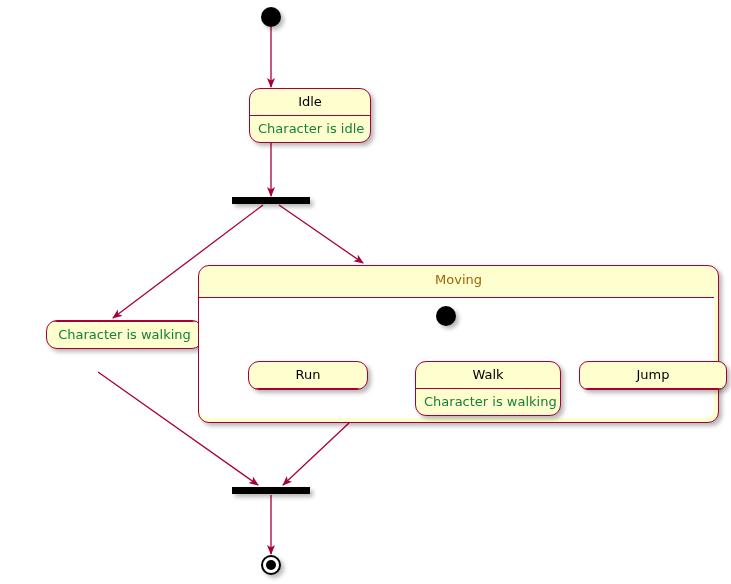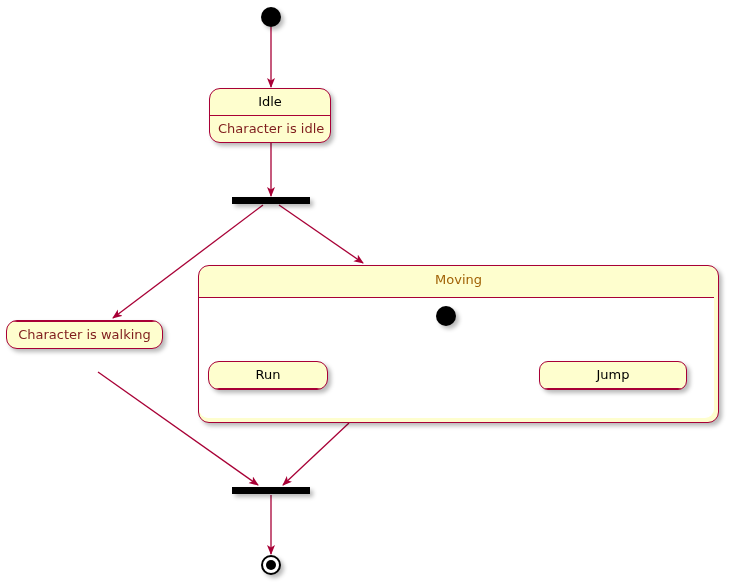--- a/index.html
+++ b/index.html
@@ -28,36 +28,37 @@
   }
   
   .state-node {
     position: absolute;
     box-sizing: border-box;
     border: 1.4px solid #A80036;
     border-radius: 11px;
     background: #FEFECE;
     box-shadow: 3px 3px 4px rgba(0,0,0,0.28);
     overflow: hidden;
+    margin-left: 40px;
   }
   .state-title {
     text-align: center;
     color: #000000;
     font-size: 13px;
     line-height: 1;
     padding: 6px 8px 7px 8px;
     white-space: nowrap;
   }
   .state-divider {
     height: 0;
     border-top: 1.4px solid #A80036;
   }
   .state-body {
     text-align: center;
-    color: #7f1d1d;
+    color: #15803d;
     font-size: 13px;
     line-height: 1;
     padding: 6px 8px 7px 8px;
     white-space: nowrap;
   }
   
   .composite-node {
     position: absolute;
     box-sizing: border-box;
     border: 1.4px solid #A80036;
@@ -191,20 +192,25 @@
     <div class="composite-title">Moving</div>
     <div class="composite-region"></div>
 
     <div class="start-node" style="left:237px; top:40px;"></div>
 
     <div class="state-node" style="left:9px; top:95px; width:120px;">
       <div class="state-title">Run</div>
       <div class="state-divider"></div>
     </div>
 
+    <div class="state-node" style="left:176px; top:95px; width:146px;">
+      <div class="state-title">Walk</div>
+      <div class="state-divider"></div>
+      <div class="state-body">Character is walking</div>
+    </div>
 
     <div class="state-node" style="left:340px; top:95px; width:148px;border-radius:9px;">
       <div class="state-title">Jump</div>
       <div class="state-divider"></div>
     </div>
   </div>
 
   <div class="bar-node" style="left:232px; top:487px; width:78px; height:7px;"></div>
 
   <div class="end-node" style="left:261px; top:555px;"></div>

